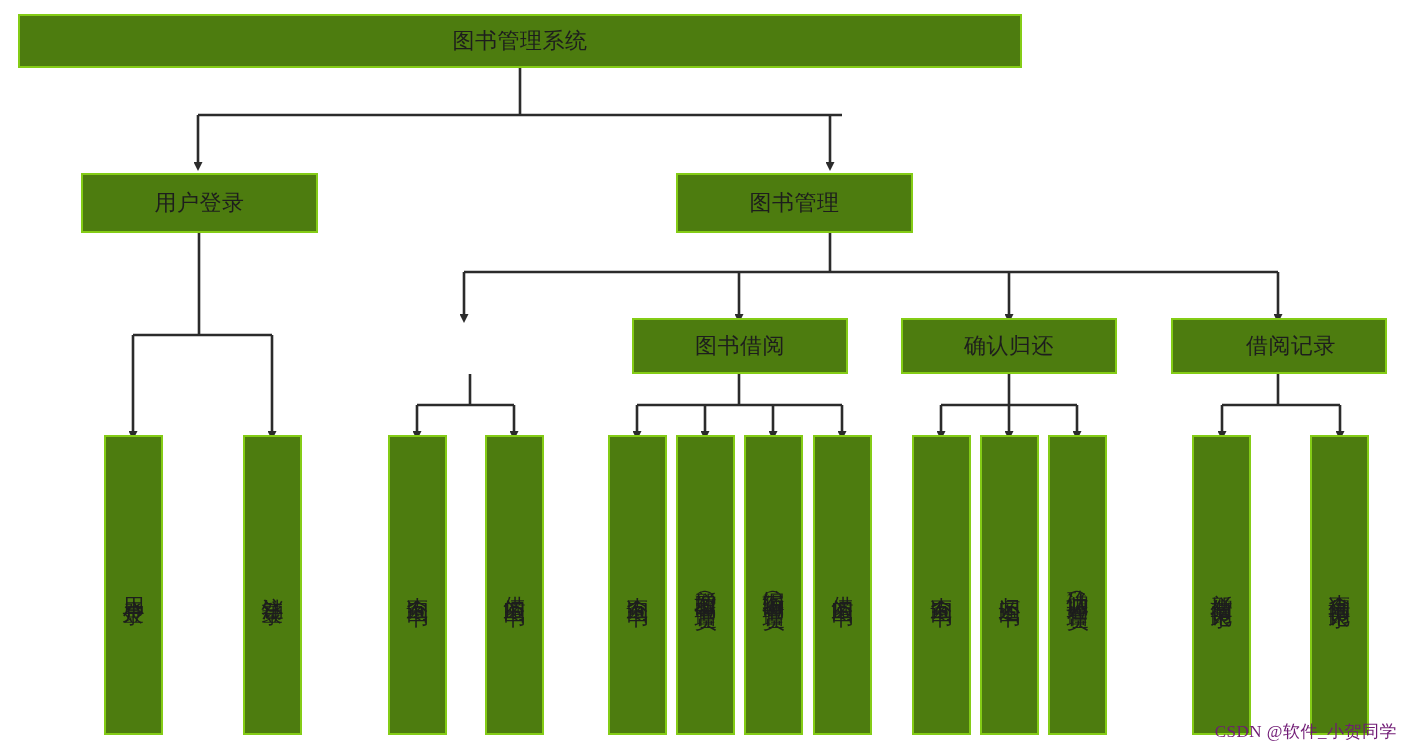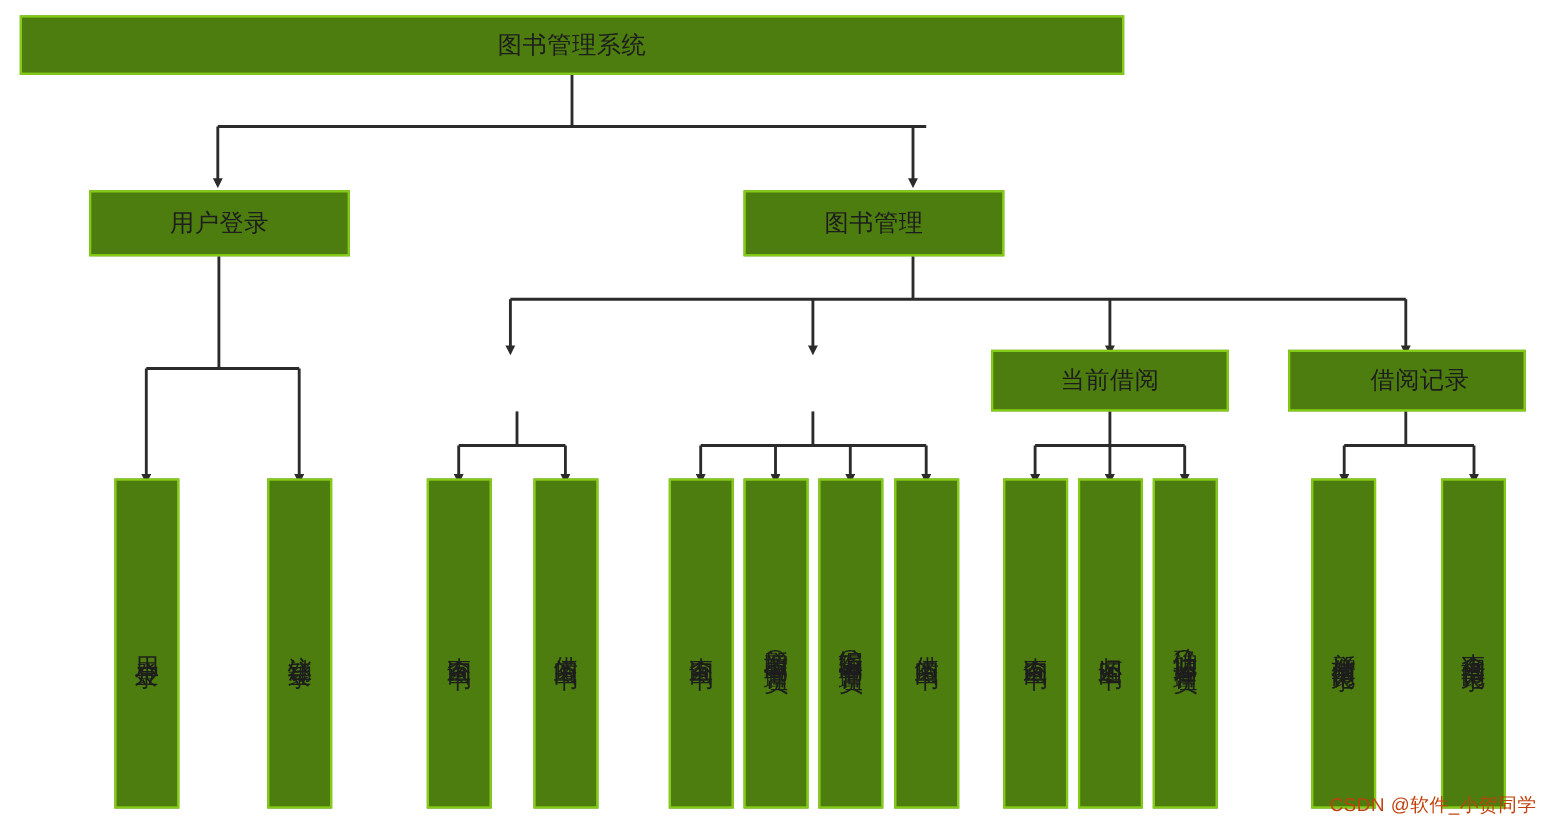--- a/index.html
+++ b/index.html
@@ -55,24 +55,24 @@
     letter-spacing: 3px;
     font-size: 22px;
     line-height: 1.0;
     max-height: 100%;
   }
   .watermark {
     position: absolute;
     right: 8px;
     bottom: 4px;
     font-size: 17px;
-    color: #c2410c;
+    color: #701a75;
     letter-spacing: 0.5px;
     white-space: nowrap;
-    font-family: Liberation Sans, sans-serif;
+    font-family: Liberation Serif, serif;
   }
 </style>
 </head>
 <body>
 
 <div id="diagram-root">
 
   <svg class="connectors" viewBox="0 0 1405 747">
     <defs>
       <marker id="arrowhead" markerWidth="9" markerHeight="9" refX="1" refY="4.5" orient="auto" markerUnits="userSpaceOnUse">
@@ -129,23 +129,26 @@
 
   <div class="node" style="left:81px; top:173px; width:237px; height:60px;">
     <span class="node-label">用户登录</span>
   </div>
 
   <div class="node" style="left:676px; top:173px; width:237px; height:60px;">
     <span class="node-label">图书管理</span>
   </div>
 
 
+  <div class="node" style="left:632px; top:318px; width:216px; height:56px;">
+    <span class="node-label">图书借阅</span>
+  </div>
 
   <div class="node" style="left:901px; top:318px; width:216px; height:56px;">
-    <span class="node-label">当前借阅</span>
+    <span class="node-label">确认归还</span>
   </div>
 
   <div class="node" style="left:1171px; top:318px; width:216px; height:56px;padding-left:24px;">
     <span class="node-label">借阅记录</span>
   </div>
 
   <div class="node vertical" style="left:104px; top:435px; width:59px; height:300px;">
     <span class="node-label">用户登录</span>
   </div>
   <div class="node vertical" style="left:243px; top:435px; width:59px; height:300px;">

